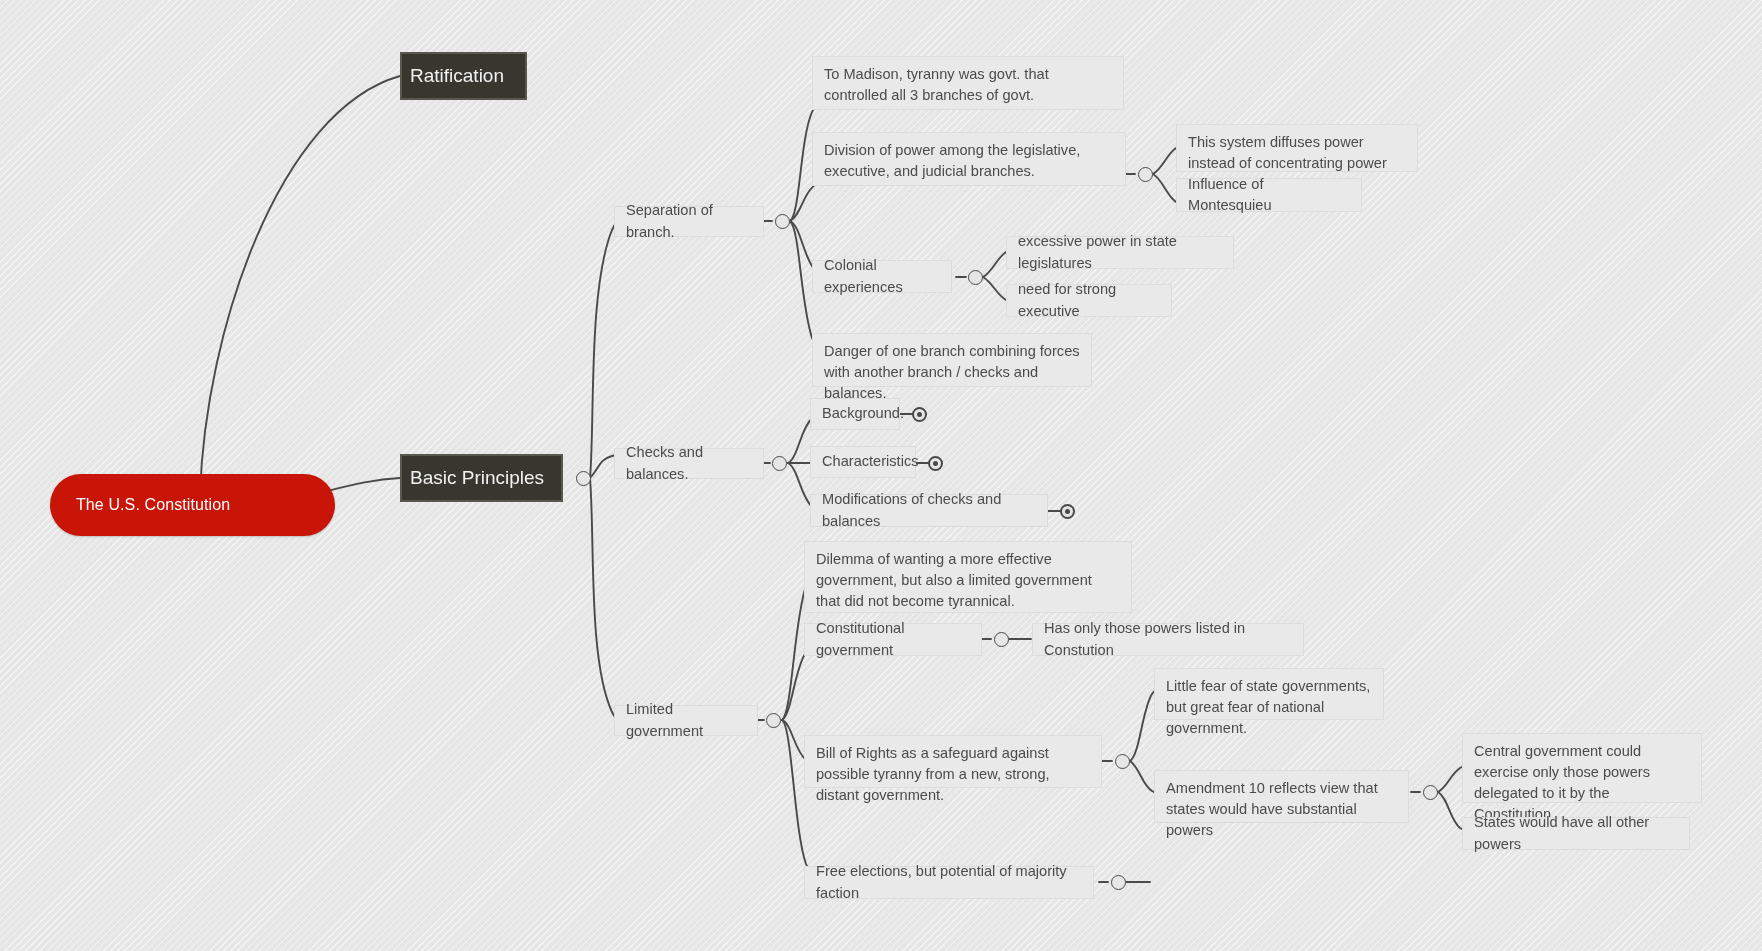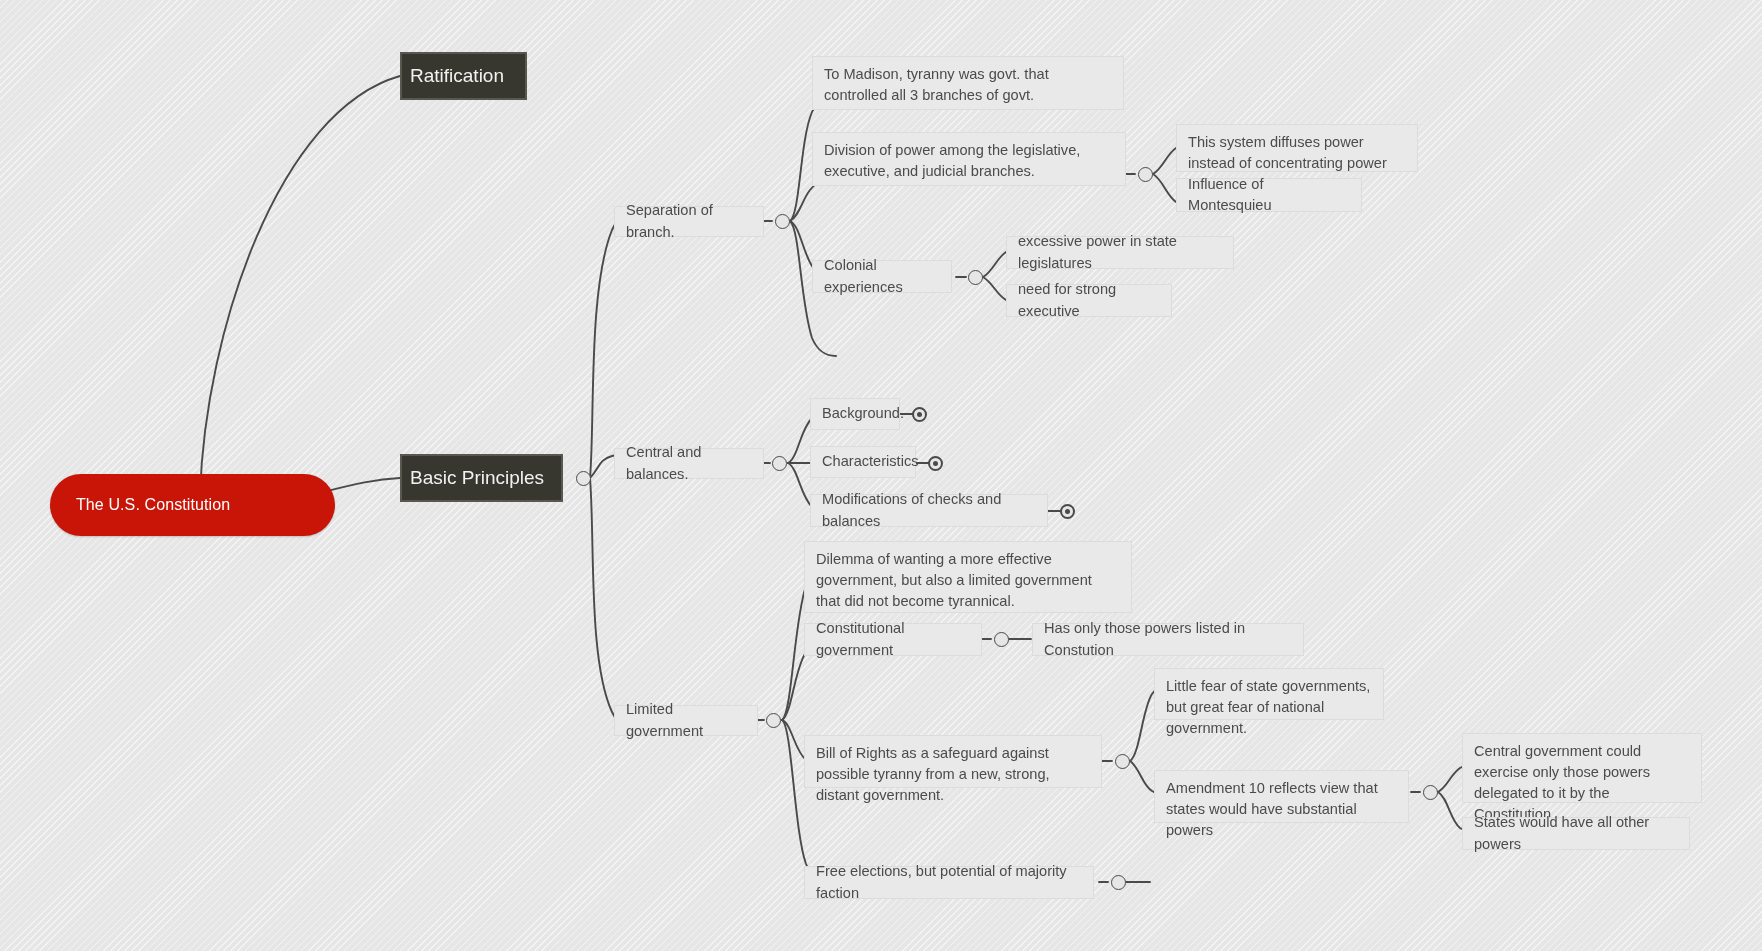--- a/index.html
+++ b/index.html
@@ -196,23 +196,26 @@
   <div class="handle" style="left:968px; top:270px;"></div>
 
   <div class="node plain" style="left:1006px; top:236px; width:228px; height:33px;">
     <span>excessive power in state legislatures</span>
   </div>
 
   <div class="node plain" style="left:1006px; top:284px; width:166px; height:33px;">
     <span>need for strong executive</span>
   </div>
 
+  <div class="node plain multiline" style="left:812px; top:333px; width:280px; height:54px;">
+    <span>Danger of one branch combining forces with another branch / checks and balances.</span>
+  </div>
 
   <div class="node plain" style="left:614px; top:448px; width:150px; height:31px;">
-    <span>Central and balances.</span>
+    <span>Checks and balances.</span>
   </div>
   <div class="handle" style="left:772px; top:456px;"></div>
 
   <div class="node plain" style="left:810px; top:398px; width:90px; height:32px;">
     <span>Background.</span>
   </div>
   <div class="handle collapsed" style="left:912px; top:407px;"></div>
 
   <div class="node plain" style="left:810px; top:446px; width:106px; height:32px;">
     <span>Characteristics</span>

